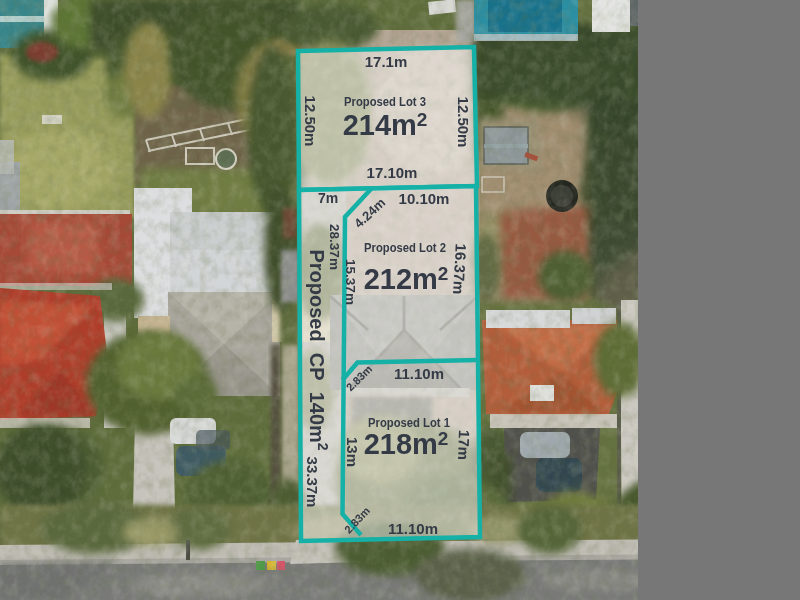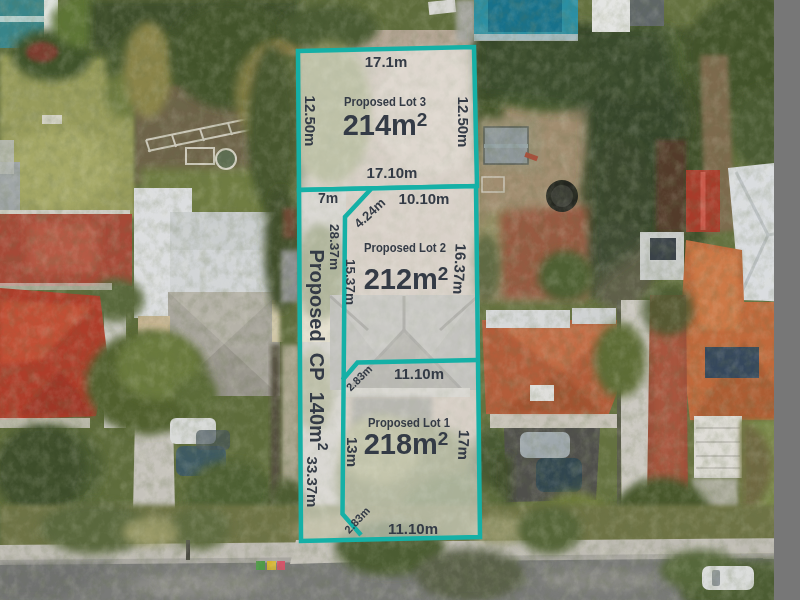--- a/index.html
+++ b/index.html
@@ -1,16 +1,16 @@
 <!DOCTYPE html>
 <html><head>
 <meta charset="utf-8">
 <style>
 html,body{margin:0;padding:0;background:#777;}
-#page{width:774px;height:600px;position:relative;overflow:hidden;font-family:"Liberation Sans",sans-serif;}
+#page{width:638px;height:600px;position:relative;overflow:hidden;font-family:"Liberation Sans",sans-serif;}
 </style>
 </head>
 <body>
 <div id="page">
 <svg width="800" height="600" viewBox="0 0 800 600" xmlns="http://www.w3.org/2000/svg">
 <defs>
 <filter id="b2" x="-30%" y="-30%" width="160%" height="160%">
           <feGaussianBlur stdDeviation="2"></feGaussianBlur>
         </filter>
 <filter id="b4" x="-30%" y="-30%" width="160%" height="160%">

